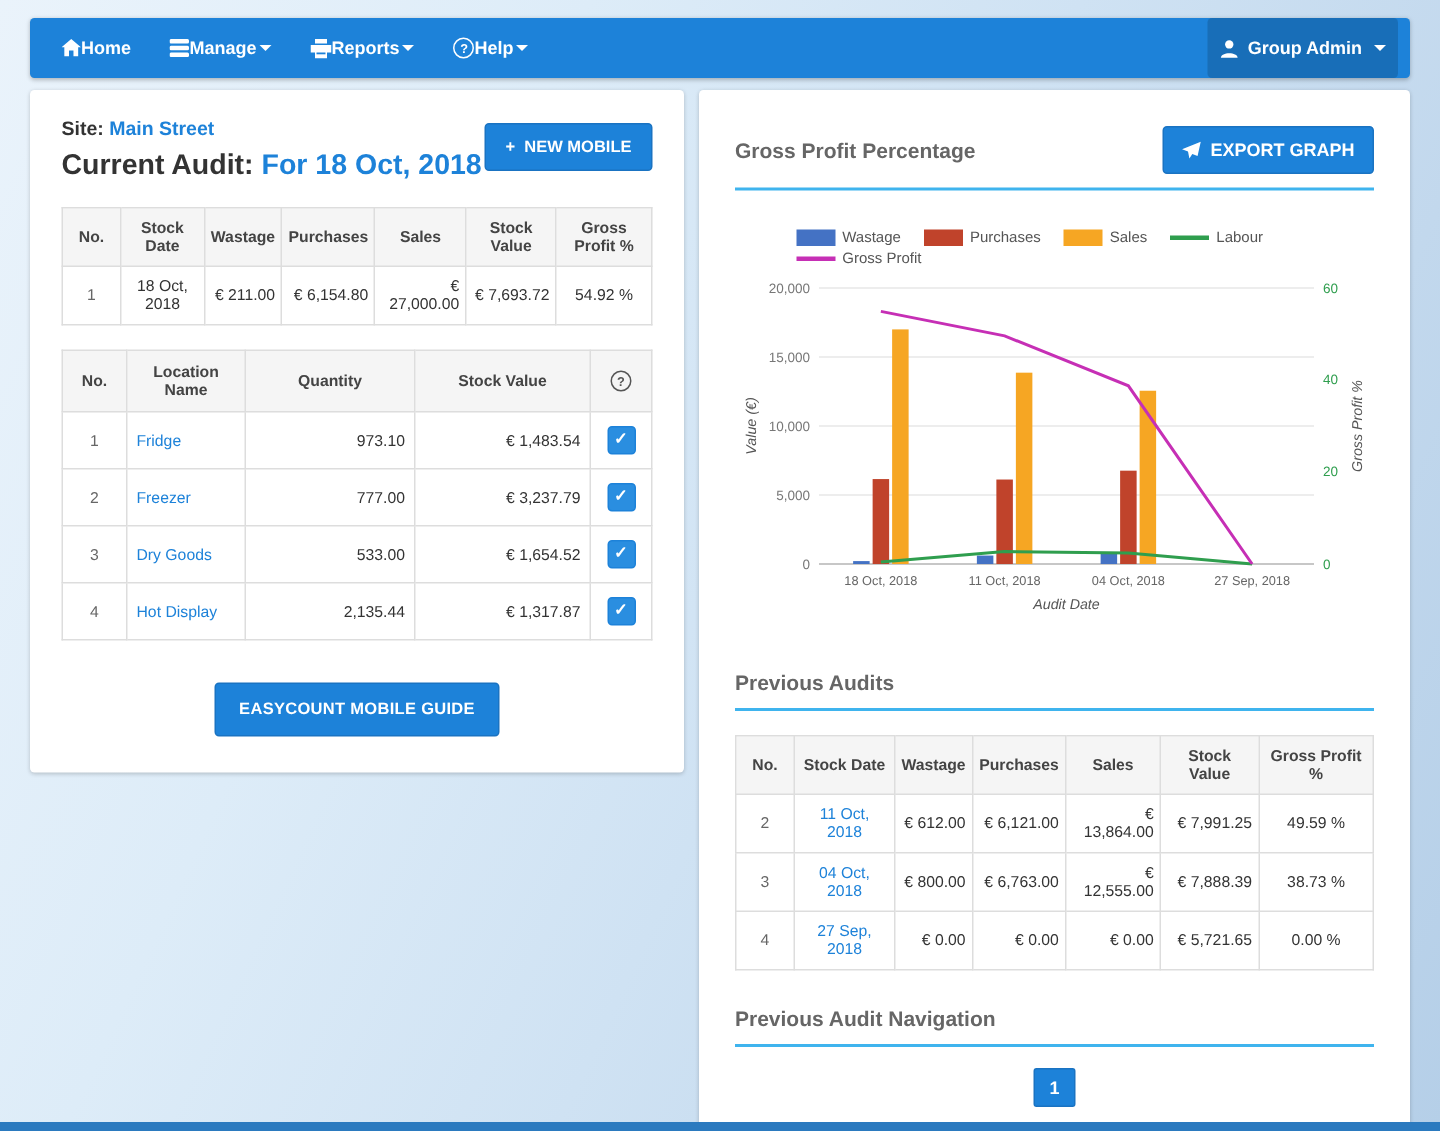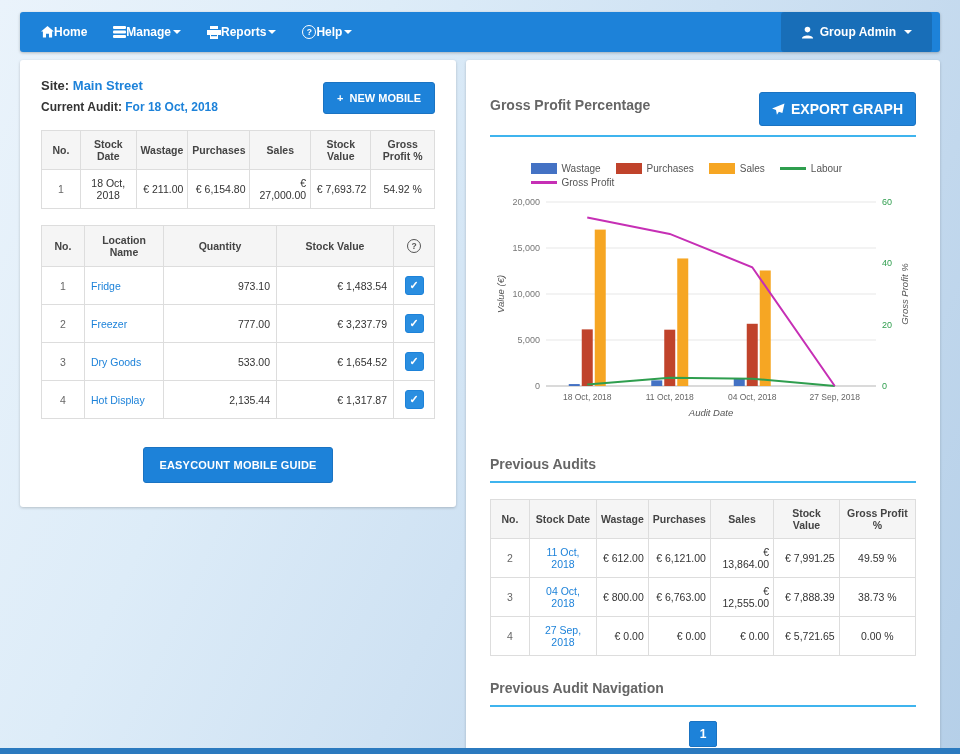--- a/index.html
+++ b/index.html
@@ -8,39 +8,39 @@
     background:linear-gradient(115deg,#eaf3fb 0%,#ddecf8 30%,#cfe2f3 55%,#c2d8ed 78%,#b5cfe8 100%);}
   #page::after{content:"";position:absolute;left:0;right:0;bottom:0;height:6px;background:#2b7abf;}
 
   
   .navbar{margin:12px 20px 8px;height:40px;background:#1d82d9;border-radius:3px;
     display:flex;align-items:center;padding:0 8px;color:#fff;box-shadow:0 1px 3px rgba(0,0,0,.25);}
   .nav-item{display:flex;align-items:center;padding:0 13px;height:40px;font-size:12px;font-weight:bold;cursor:pointer;}
   .nav-item svg{display:block;}
   .caret{width:0;height:0;border-left:4px solid transparent;border-right:4px solid transparent;border-top:4px solid #fff;display:inline-block;margin-left:2px;}
   .nav-user{margin-left:auto;display:flex;align-items:center;gap:6px;background:rgba(0,0,0,.15);
-    border-radius:3px;padding:0 20px;height:40px;font-size:12px;font-weight:bold;cursor:pointer;}
+    border-radius:3px;padding:0 8px;height:40px;font-size:12px;font-weight:bold;cursor:pointer;}
   .qcircle{width:12px;height:12px;border:1.4px solid #fff;border-radius:50%;font-size:8.5px;line-height:12px;
     text-align:center;display:inline-block;font-weight:bold;}
 
   
   .main{display:flex;gap:10px;margin:0 20px;align-items:flex-start;}
   .card{background:#fff;border-radius:3px;box-shadow:0 1px 3px rgba(0,0,0,.2);}
   .card-left{width:456px;padding:14px 21px 16px;box-sizing:border-box;}
   .card-right{flex:1;padding:24px;box-sizing:border-box;min-height:594px;}
 
   
   .panel-head{display:flex;justify-content:space-between;align-items:flex-start;}
   .site-line{font-size:13px;font-weight:bold;color:#333;margin:4px 0 7px;}
-  .audit-line{font-size:12px;font-weight:bold;color:#333;}
+  .audit-line{font-size:19px;font-weight:bold;color:#333;}
   .blue-txt{color:#1d82d9;}
   .btn{background:#1d82d9;color:#fff;border:1px solid #1a73c2;border-radius:3px;font-weight:bold;
     font-family:"Liberation Sans",sans-serif;cursor:pointer;display:inline-flex;align-items:center;gap:6px;}
   .btn-new{font-size:11px;padding:9px 13px;margin-top:8px;}
-  .btn-export{font-size:14px;padding:8px 12px;margin-top:8px;}
+  .btn-export{font-size:12px;padding:8px 12px;}
   .btn-guide{font-size:11px;padding:11px 15px;letter-spacing:.2px;}
   .guide-wrap{text-align:center;margin:28px 0 8px;}
 
   table.tbl{width:100%;border-collapse:collapse;font-size:10.5px;color:#333;margin-top:16px;}
   .tbl th,.tbl td{border:1px solid #ddd;padding:7px 4px;}
   .tbl th{background:#f5f5f5;font-weight:bold;text-align:center;color:#444;}
   .tbl td{background:#fff;}
   .ctr{text-align:center;}
   .num{text-align:right;}
   .lnk{color:#1d82d9;cursor:pointer;}

